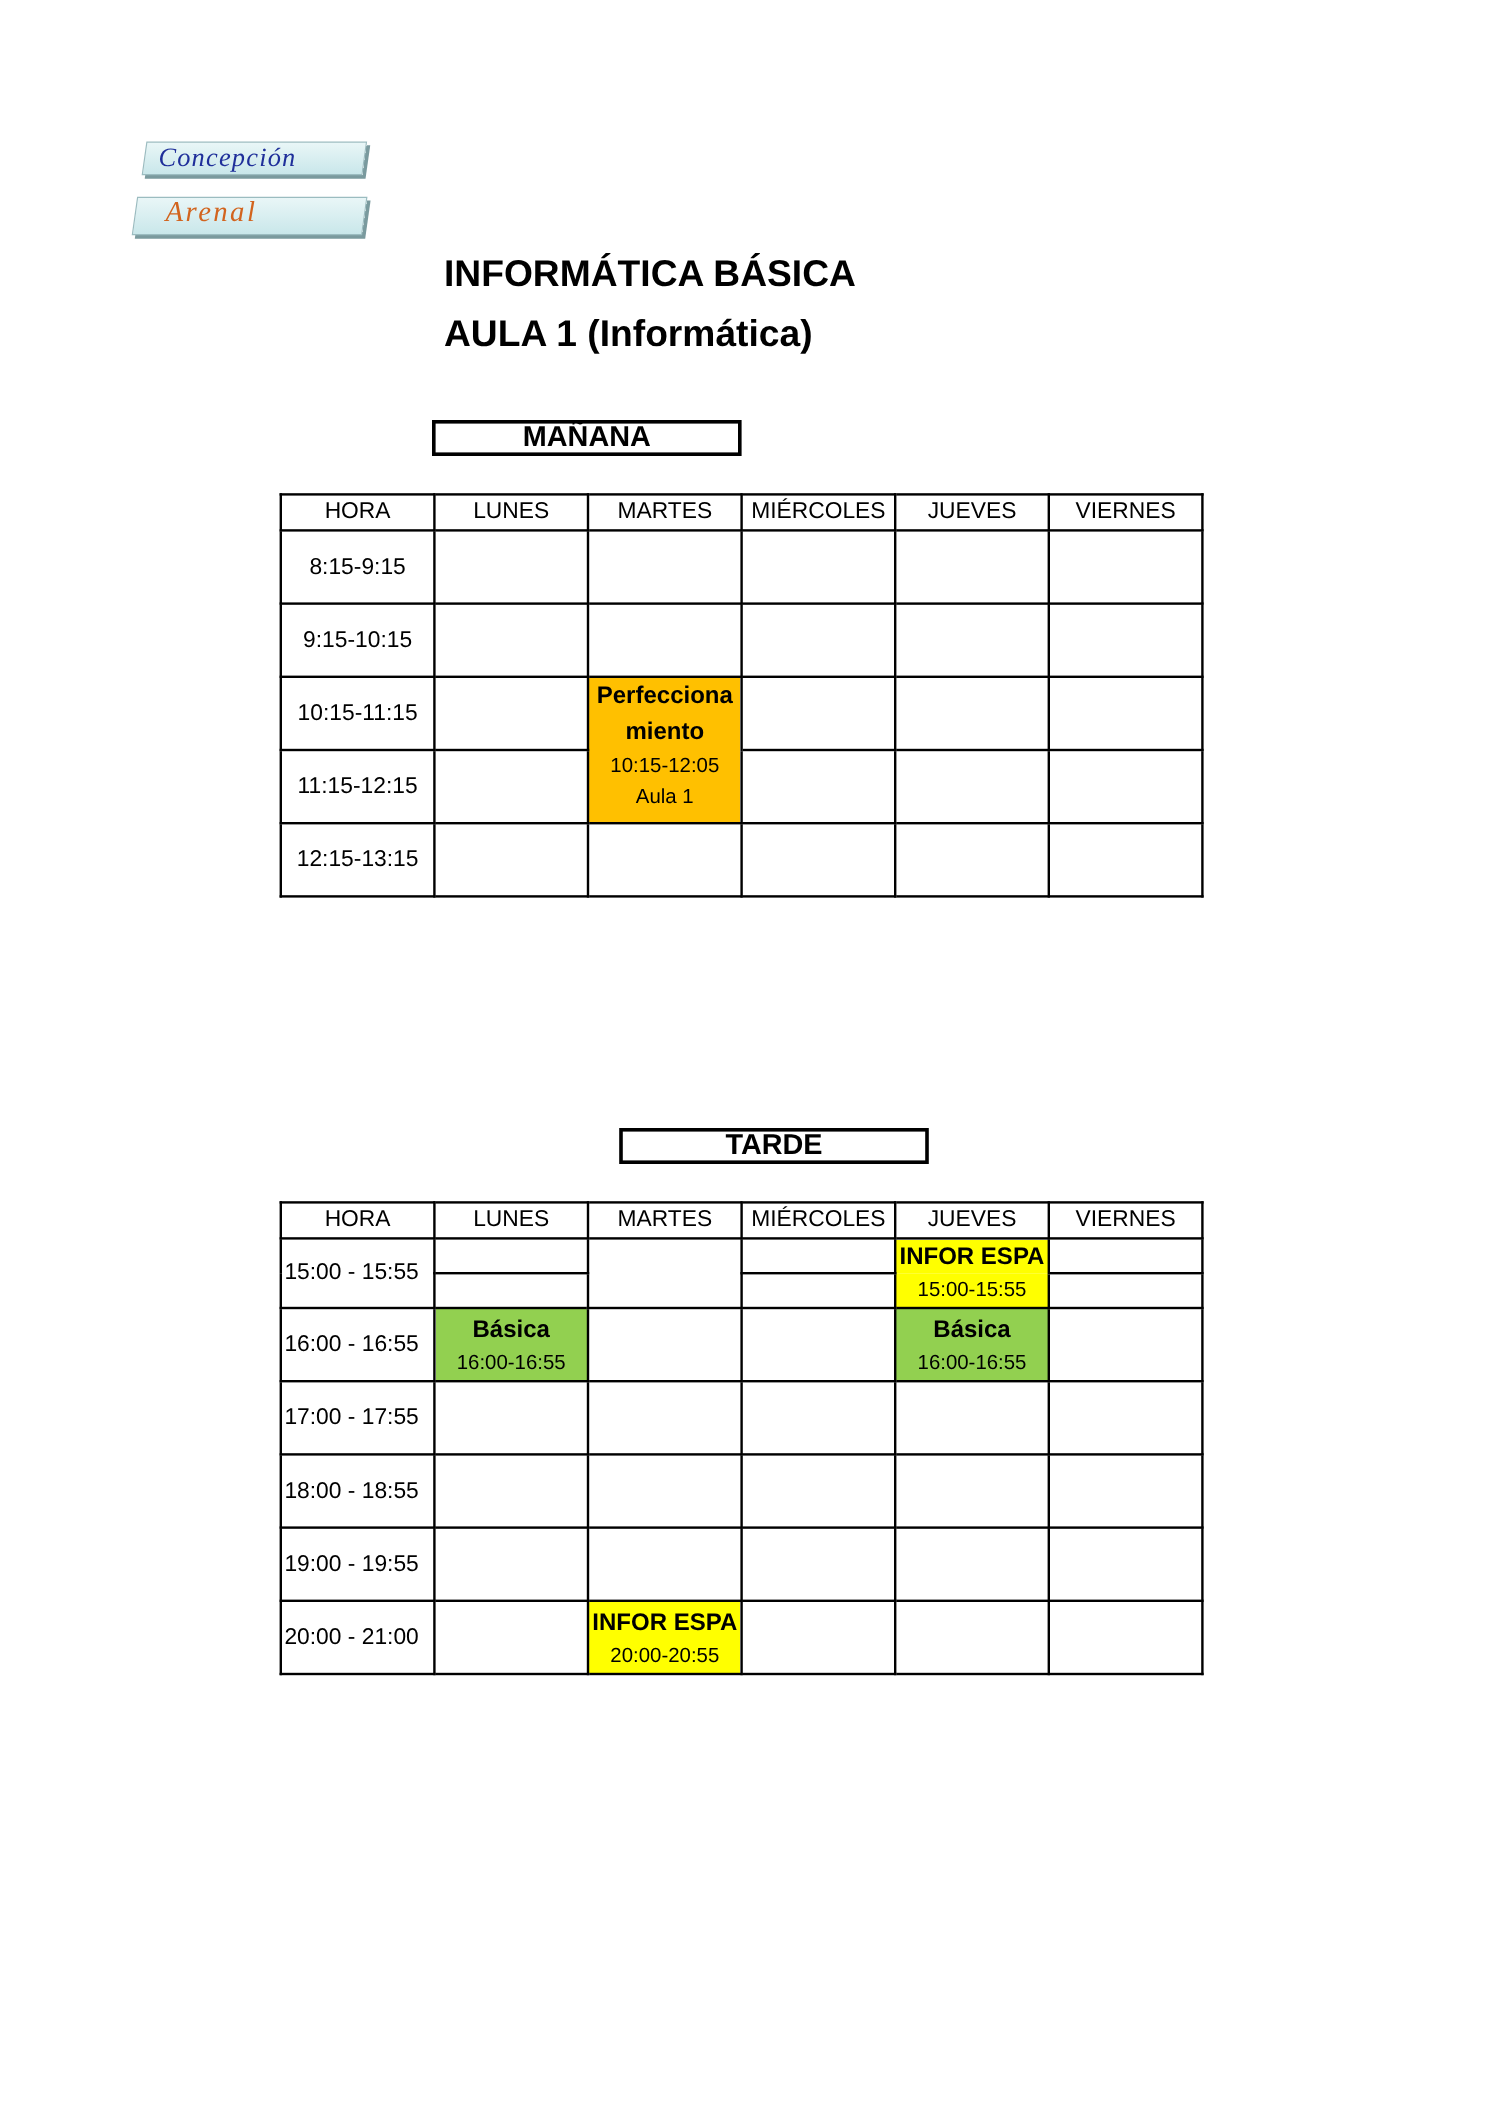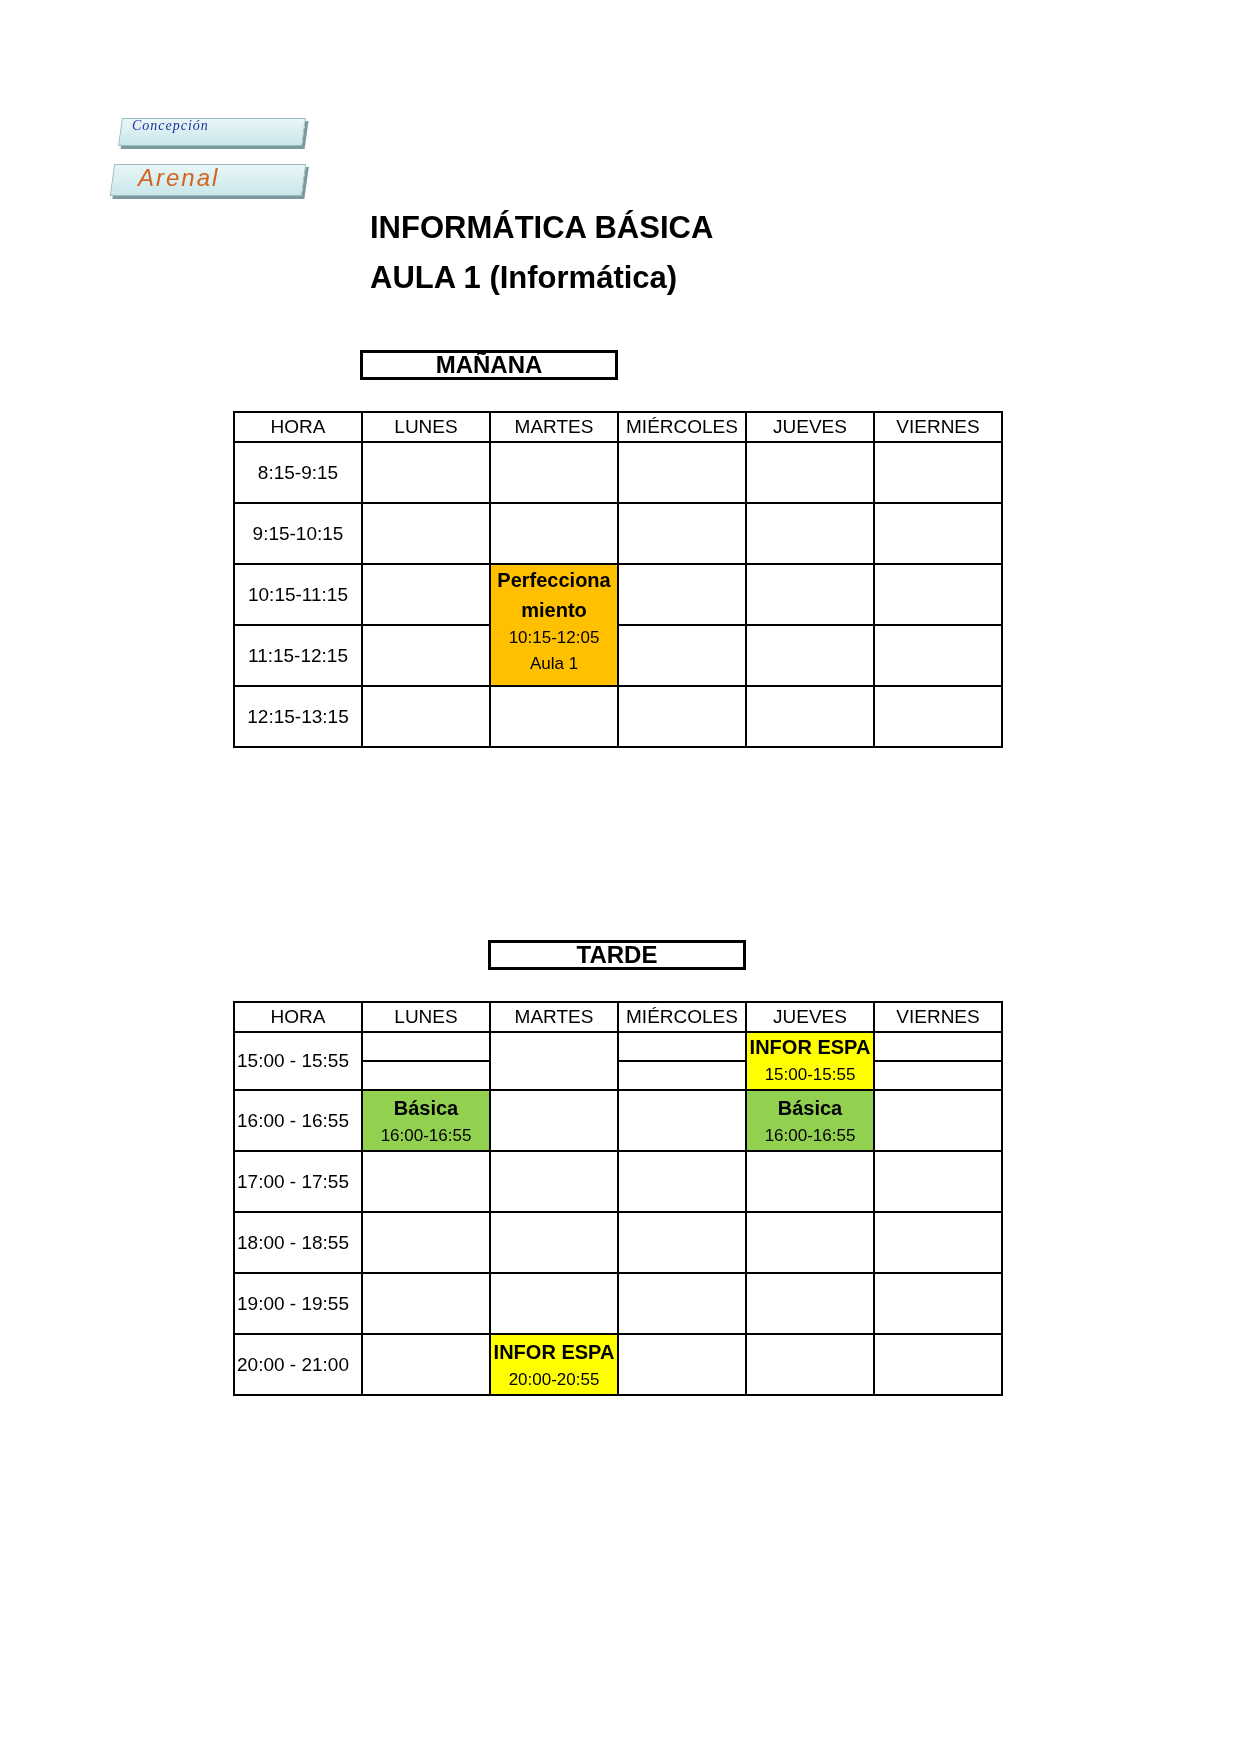--- a/index.html
+++ b/index.html
@@ -1,21 +1,21 @@
 <!DOCTYPE html>
 <html><head>
 <meta charset="utf-8">
 <style>
   html, body { margin: 0; padding: 0; background: #ffffff; }
   body { width: 1240px; height: 1754px; position: relative; font-family: "Liberation Sans", "DejaVu Sans", sans-serif; color: #000; overflow: hidden; }
   .logo { position: absolute; left: 108px; top: 112px; width: 200px; height: 92px; }
   .logo .bar1 { position: absolute; left: 12px; top: 6px; width: 182px; height: 26px; background: linear-gradient(#e9f6f7, #c9e7ea); border: 1px solid #9bbcc0; box-shadow: 3px 3px 0 #7a9a9e; transform: skewX(-8deg); }
   .logo .bar2 { position: absolute; left: 4px; top: 52px; width: 190px; height: 30px; background: linear-gradient(#e9f6f7, #c9e7ea); border: 1px solid #9bbcc0; box-shadow: 3px 3px 0 #7a9a9e; transform: skewX(-8deg); }
-  .logo .t1 { position: absolute; left: 24px; top: 6px; width: 170px; font-family: "Liberation Serif", serif; font-style: italic; font-size: 14px; color: #1f2f9a; letter-spacing: 1px; }
-  .logo .t2 { position: absolute; left: 30px; top: 52px; width: 165px; font-family: Liberation Sans, sans-serif; font-style: italic; font-size: 24px; color: #d2641e; letter-spacing: 2px; }
+  .logo .t1 { position: absolute; left: 24px; top: 6px; width: 170px; font-family: "Liberation Serif", serif; font-style: italic; font-size: 22px; color: #1f2f9a; letter-spacing: 1px; }
+  .logo .t2 { position: absolute; left: 30px; top: 52px; width: 165px; font-family: Liberation Serif, serif; font-style: italic; font-size: 24px; color: #d2641e; letter-spacing: 2px; }
   .title { position: absolute; left: 370px; font-weight: bold; font-size: 31px; }
   .t-line1 { top: 210px; }
   .t-line2 { top: 260px; }
   .section-label { position: absolute; height: 30px; border: 3px solid #000; box-sizing: border-box; font-weight: bold; font-size: 24px; text-align: center; line-height: 24px; }
   table.sched { position: absolute; left: 233px; border-collapse: collapse; table-layout: fixed; }
   table.sched td, table.sched th { border: 2px solid #000; padding: 0; text-align: center; vertical-align: middle; font-weight: normal; font-size: 19px; overflow: hidden; white-space: nowrap; }
   .col { width: 128px; }
   .hdr { height: 30px; border-radius: 13px; }
   .row { height: 61px; }
   .half { height: 29px; }
@@ -103,21 +103,21 @@
     <td>12:15-13:15</td>
     <td></td>
         <td></td>
         <td></td>
         <td></td>
         <td></td>
   </tr>
 </tbody>
   </table>
 
-<div class="section-label" style="left:488px; top:940px; width:258px;">TARDE</div>
+<div class="section-label" style="left:516px; top:940px; width:258px;">TARDE</div>
 
 <table class="sched" style="top:1001px;">
   <colgroup>
       <col class="col">
       <col class="col">
       <col class="col">
       <col class="col">
       <col class="col">
       <col class="col">
     </colgroup>

